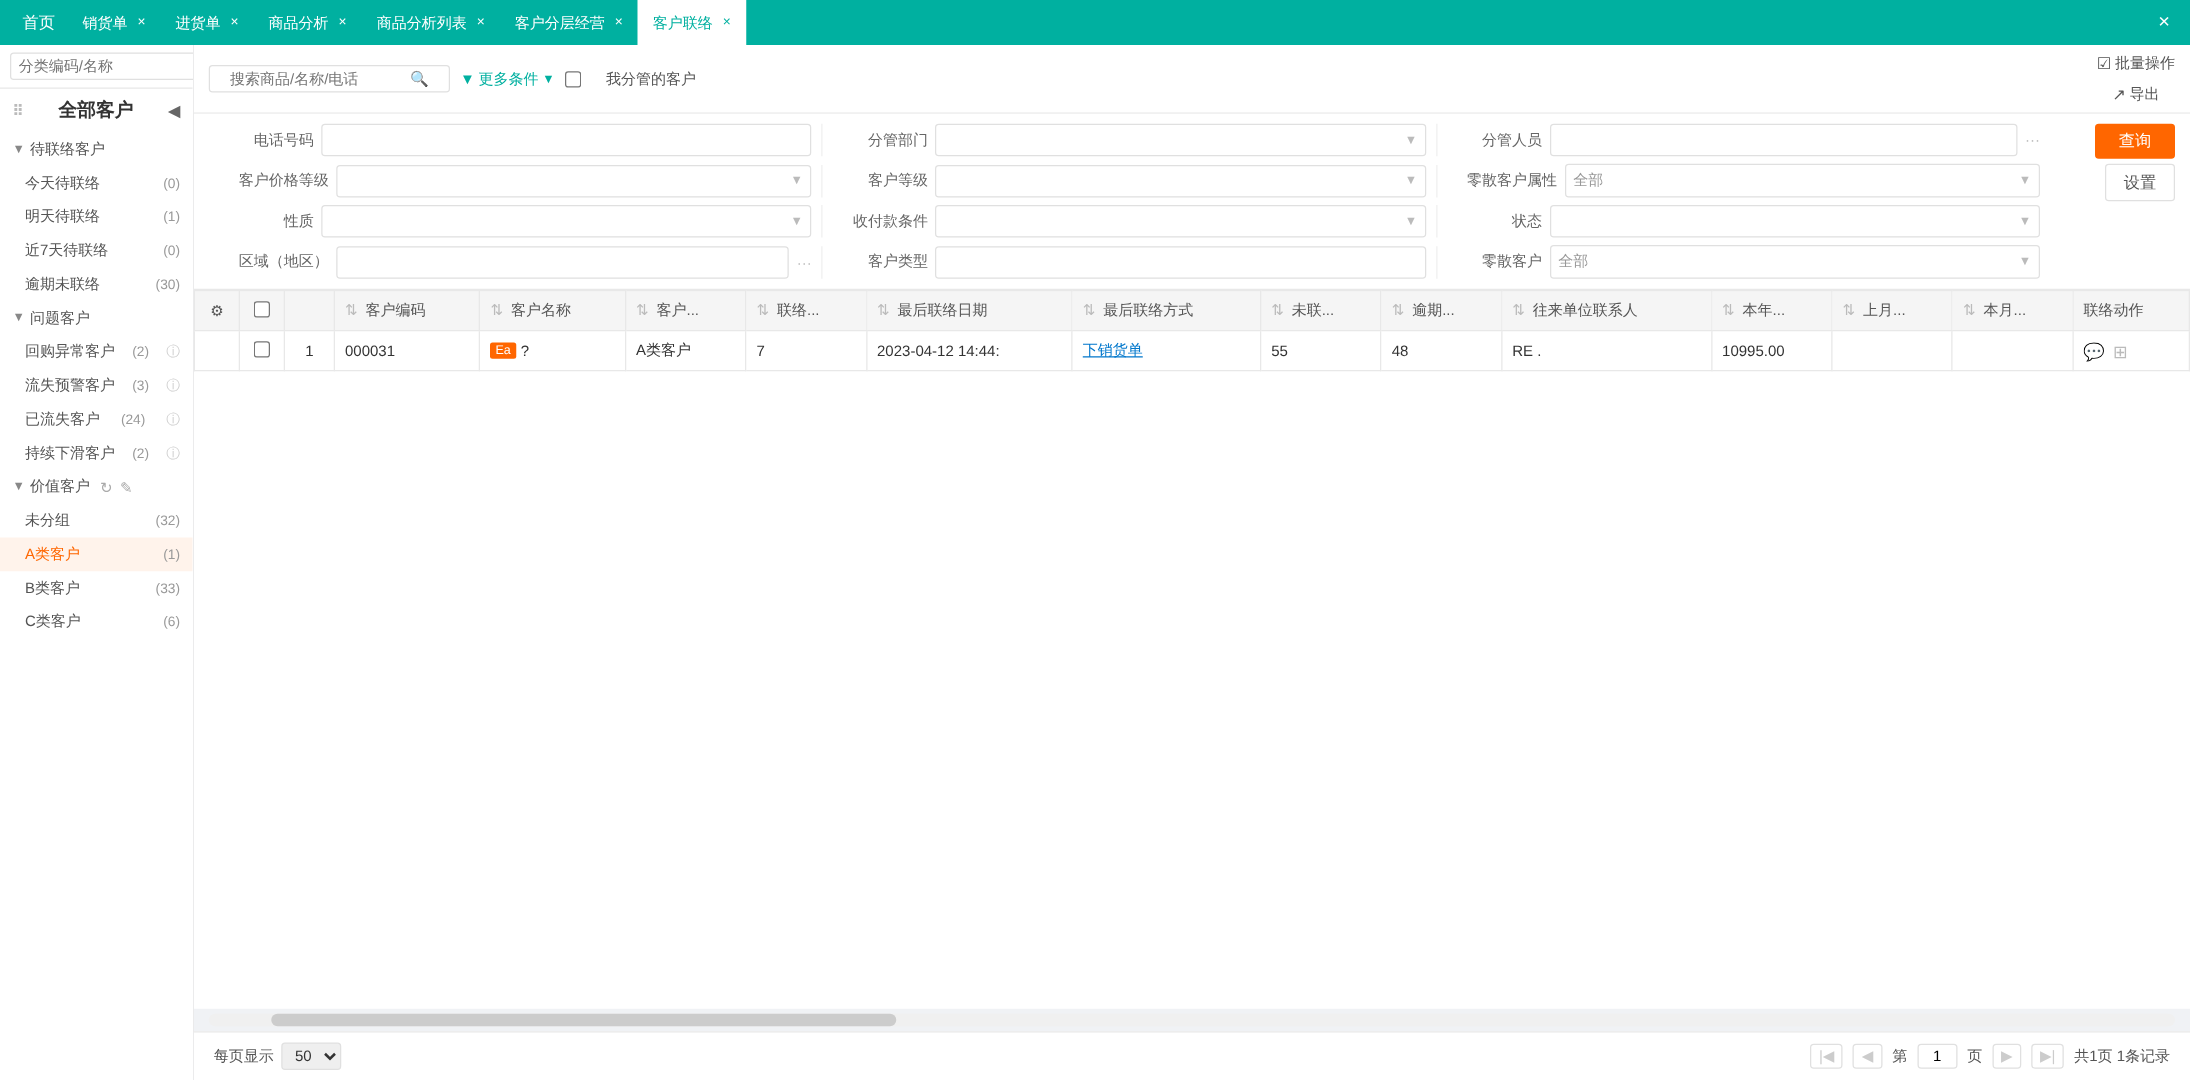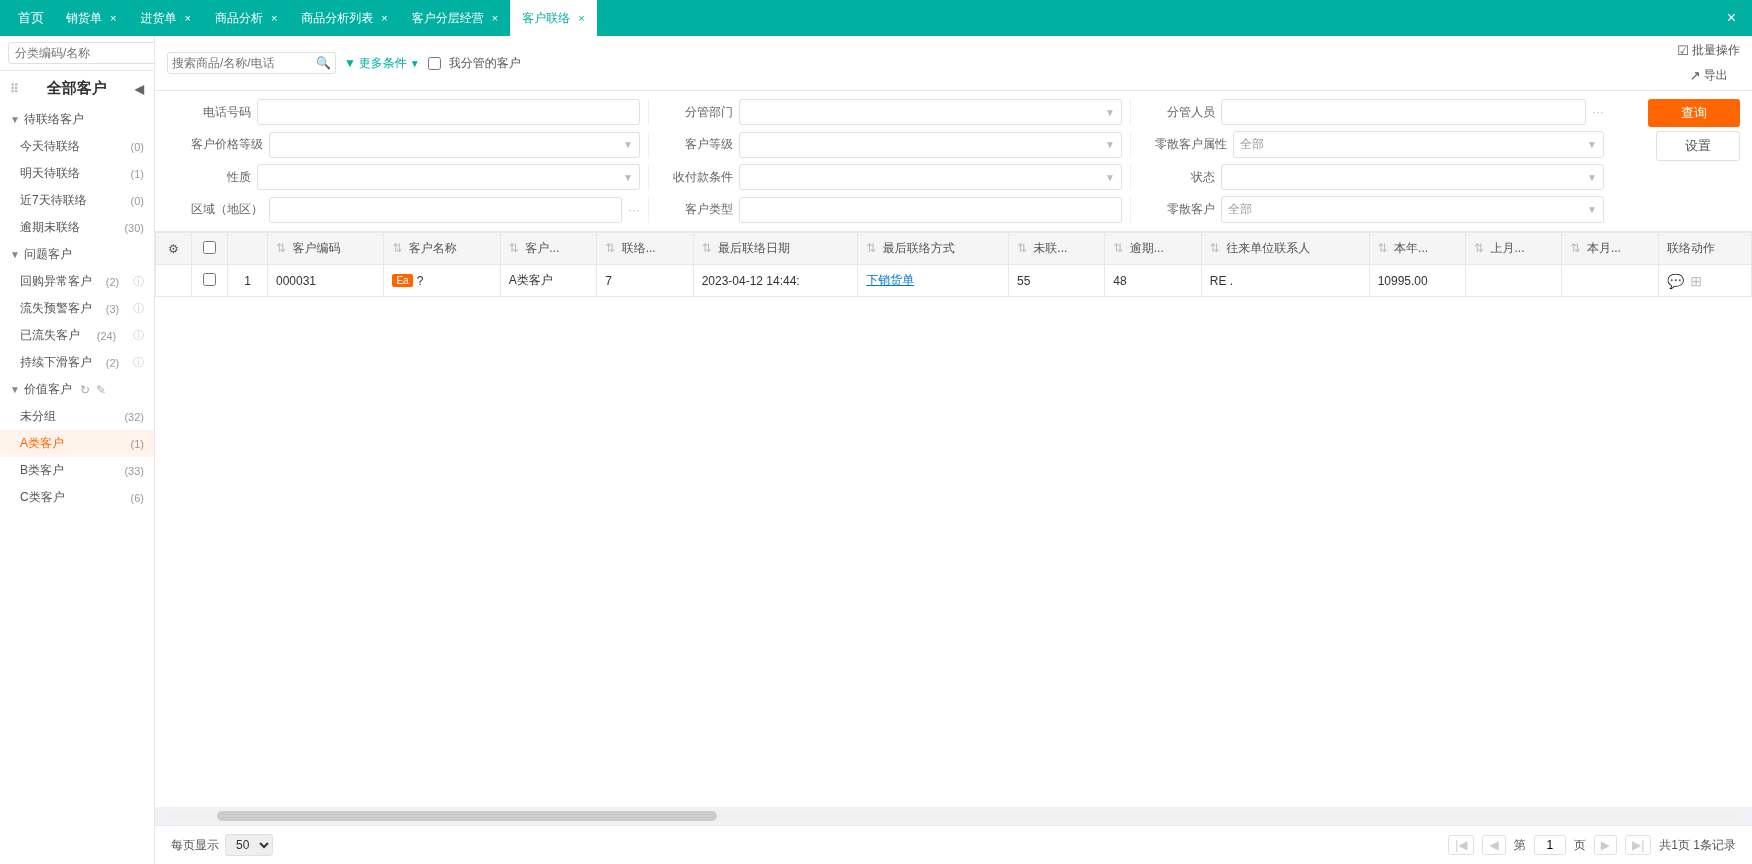--- a/index.html
+++ b/index.html
@@ -71,31 +71,31 @@
     .content-area { flex: 1; display: flex; flex-direction: column; overflow: hidden; }
 
     
     .filter-bar {
       background: #fff; padding: 6px 12px;
       border-bottom: 1px solid #e8e8e8;
       display: flex; align-items: center; gap: 8px;
     }
     .filter-search {
       display: flex; align-items: center; border: 1px solid #e0e0e0;
-      border-radius: 3px; padding: 3px 4px; gap: 4px;
+      border-radius: 3px; padding: 3px 16px; gap: 4px;
     }
     .filter-search input {
       border: none; outline: none; font-size: 12px; color: #999; width: 140px;
     }
     .filter-search .s-icon { color: #999; }
     .more-conditions {
       color: #00b0a0; cursor: pointer; display: flex; align-items: center; gap: 3px;
     }
     .more-conditions .filter-icon { font-size: 12px; }
-    .my-customers { display: flex; align-items: center; gap: 8px; color: #555; cursor: pointer; }
+    .my-customers { display: flex; align-items: center; gap: 20px; color: #555; cursor: pointer; }
     .my-customers input[type=checkbox] { cursor: pointer; }
     .filter-bar-right { margin-left: auto; display: flex; align-items: center; gap: 8px; flex-direction: column; }
     .batch-op { color: #555; cursor: pointer; display: flex; align-items: center; gap: 3px; }
     .batch-op:before { content: '☑'; font-size: 13px; }
     .export-btn { color: #555; cursor: pointer; display: flex; align-items: center; gap: 3px; }
     .export-btn:before { content: '↗'; font-size: 13px; }
 
     
     .adv-filter {
       background: #fff; border-bottom: 1px solid #e8e8e8;
@@ -125,21 +125,21 @@
     .filter-dots { color: #bbb; cursor: pointer; }
     .filter-actions {
       display: flex; flex-direction: column; gap: 4px; padding-left: 8px;
     }
     .btn-query {
       background: #ff6600; color: #fff; border: none; border-radius: 3px;
       padding: 5px 14px; cursor: pointer; font-size: 13px; white-space: nowrap; margin-left: 28px;
     }
     .btn-settings {
       background: #fff; color: #555; border: 1px solid #e0e0e0; border-radius: 3px;
-      padding: 5px 28px; cursor: pointer; font-size: 13px; white-space: nowrap; margin-left: 36px;
+      padding: 5px 14px; cursor: pointer; font-size: 13px; white-space: nowrap; margin-left: 36px;
     }
 
     
     .table-area { flex: 1; overflow: auto; background: #fff; margin: 0; }
     table { width: 100%; border-collapse: collapse; min-width: 1400px; }
     thead tr { background: #f5f5f5; }
     th {
       border: 1px solid #e8e8e8; padding: 7px 8px;
       text-align: left; color: #555; font-weight: normal;
       white-space: nowrap; position: relative;

